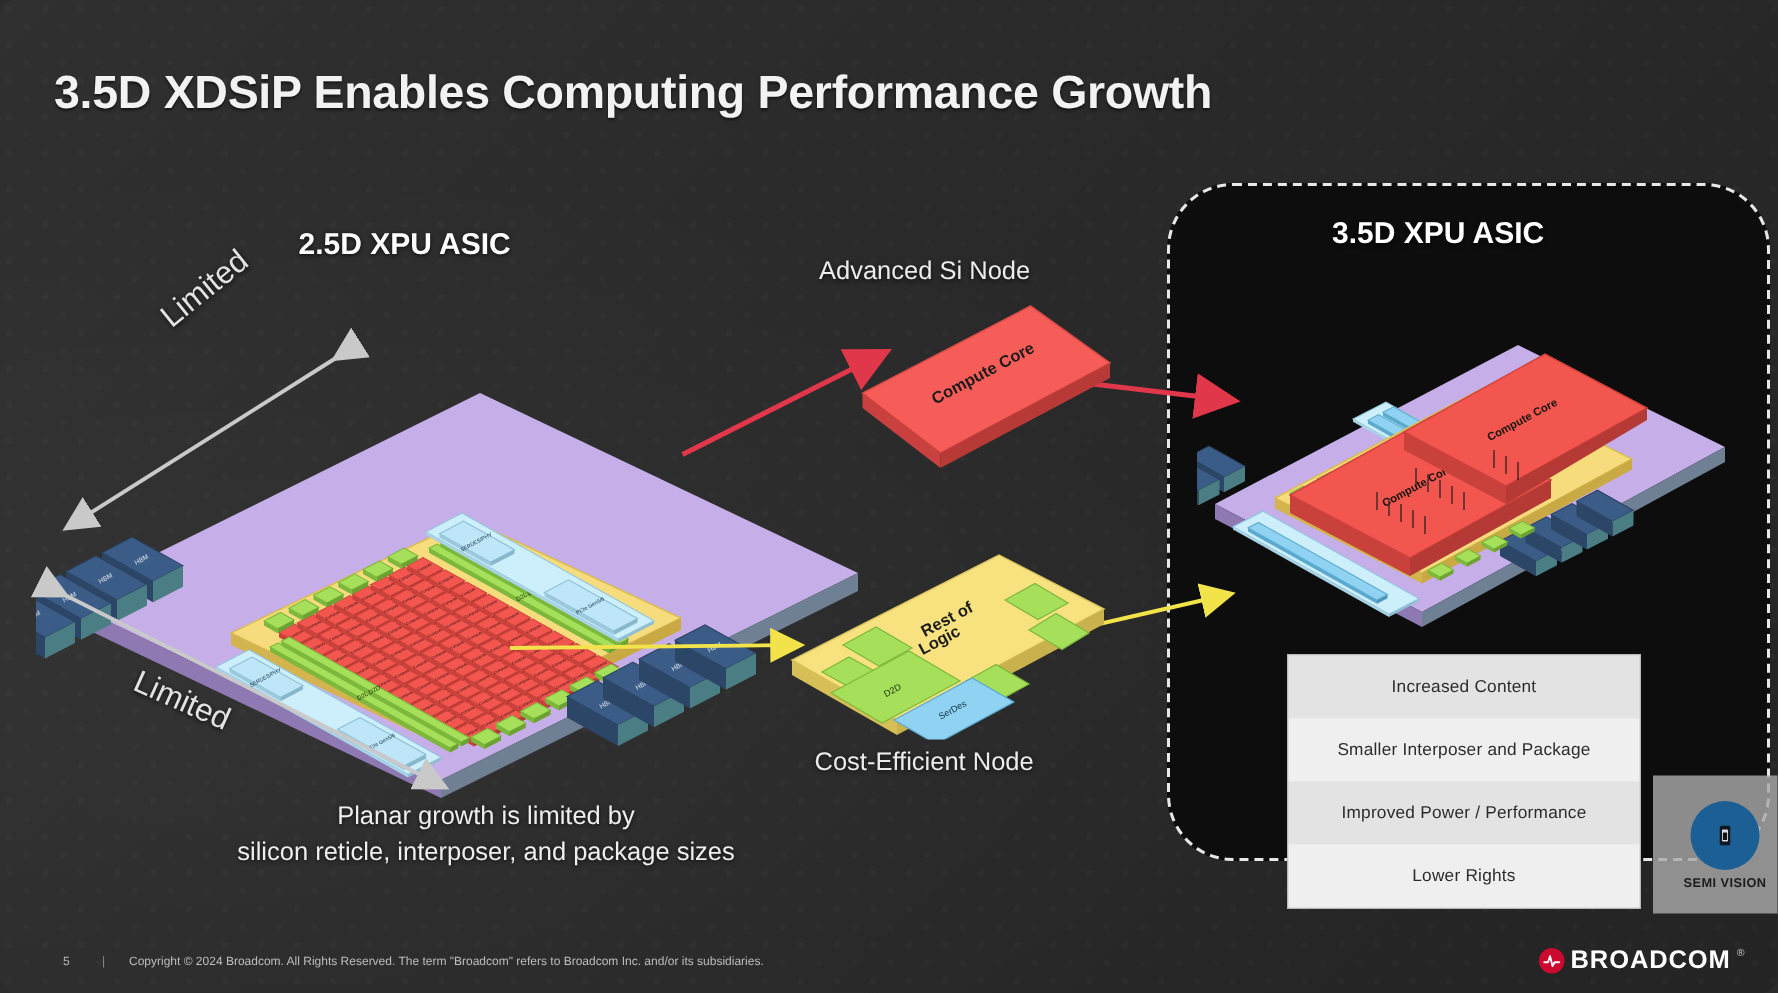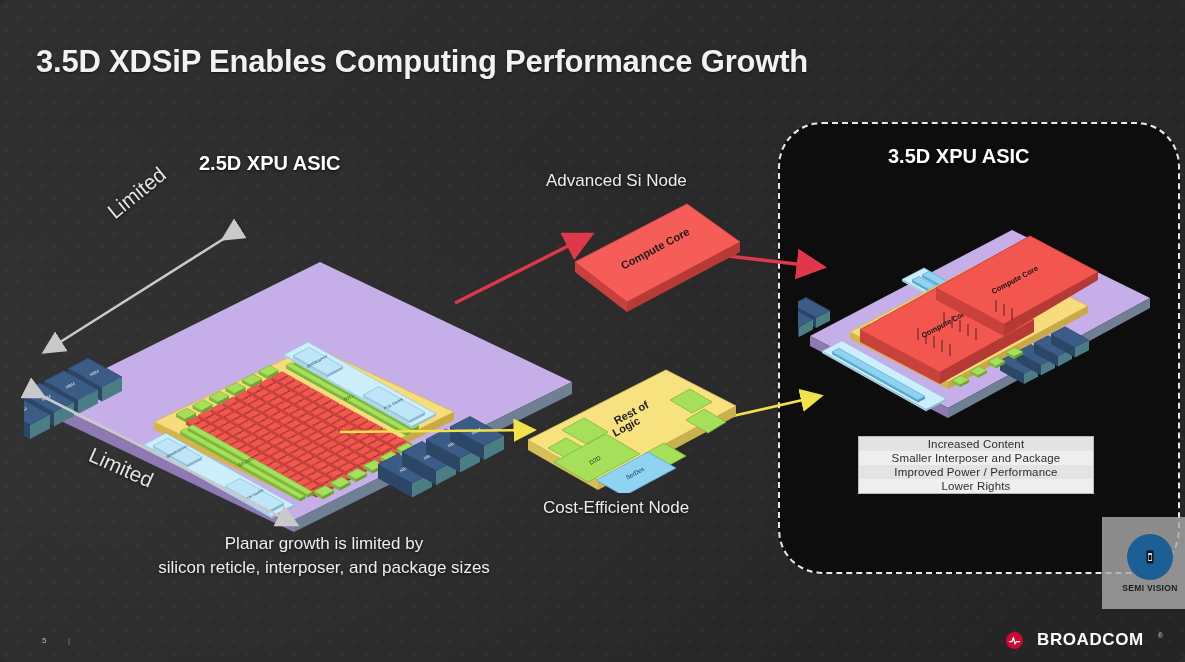--- a/index.html
+++ b/index.html
@@ -80,32 +80,32 @@
   }
 
   
   #benefits {
     position:absolute; left:858px; top:436px; width:236px;
     border:1px solid #b9b9b9;
     background:#e9e9e9;
   }
   .benefit {
     font-size:11.5px; color:#2c2c2c; text-align:center;
-    padding:1px 4px; letter-spacing:.15px;
+    padding:15px 4px; letter-spacing:.15px;
   }
   .benefit:nth-child(odd) { background:#e3e3e3; }
   .benefit:nth-child(even) { background:#efefef; }
 
   
   #footer { position:absolute; left:0; right:0; bottom:0; height:44px; }
   #foot-num { position:absolute; left:42px; bottom:17px; font-size:8px; color:#b5b5b5; }
   #foot-sep { position:absolute; left:68px; bottom:17px; font-size:8px; color:#8a8a8a; }
   #foot-copy { position:absolute; left:86px; bottom:17px; font-size:8px; color:#bdbdbd; white-space:nowrap; }
 
-  #brand { position:absolute; right:22px; bottom:12px; display:flex; align-items:center; gap:14px; }
+  #brand { position:absolute; right:22px; bottom:12px; display:flex; align-items:center; gap:4px; }
   #brand-mark {
     width:17px; height:17px; border-radius:50%; background:#cc092f;
     display:flex; align-items:center; justify-content:center;
   }
   #brand-name { font-size:17px; font-weight:bold; color:#ffffff; letter-spacing:.6px; }
   #brand-tm { font-size:7px; color:#cfcfcf; align-self:flex-start; margin-top:2px; }
 
   
   #watermark {
     position:absolute; left:1078px; top:517px; width:96px; height:92px;
@@ -767,20 +767,21 @@
         <rect x="11" y="9" width="4" height="8" rx="0.6" fill="#d8dde2"></rect>
         <rect x="11.6" y="11" width="2.8" height="5" rx="0.4" fill="#111"></rect>
       </svg>
     </div>
     <div id="wm-text">SEMI VISION</div>
   </div>
 
   <div id="footer">
     <div id="foot-num">5</div>
     <div id="foot-sep">|</div>
+    <div id="foot-copy">Copyright © 2024 Broadcom.  All Rights Reserved. The term "Broadcom" refers to Broadcom Inc. and/or its subsidiaries.</div>
 
     <div id="brand">
       <div id="brand-mark">
         <svg width="13" height="13" viewBox="0 0 13 13">
           <path d="M1.5 7.5 L4 7.5 L5.4 3.4 L7 10 L8.4 7.5 L11.5 7.5" stroke="#ffffff" stroke-width="1.25" fill="none" stroke-linecap="round" stroke-linejoin="round"></path>
         </svg>
       </div>
       <div id="brand-name">BROADCOM</div>
       <div id="brand-tm">®</div>
     </div>

